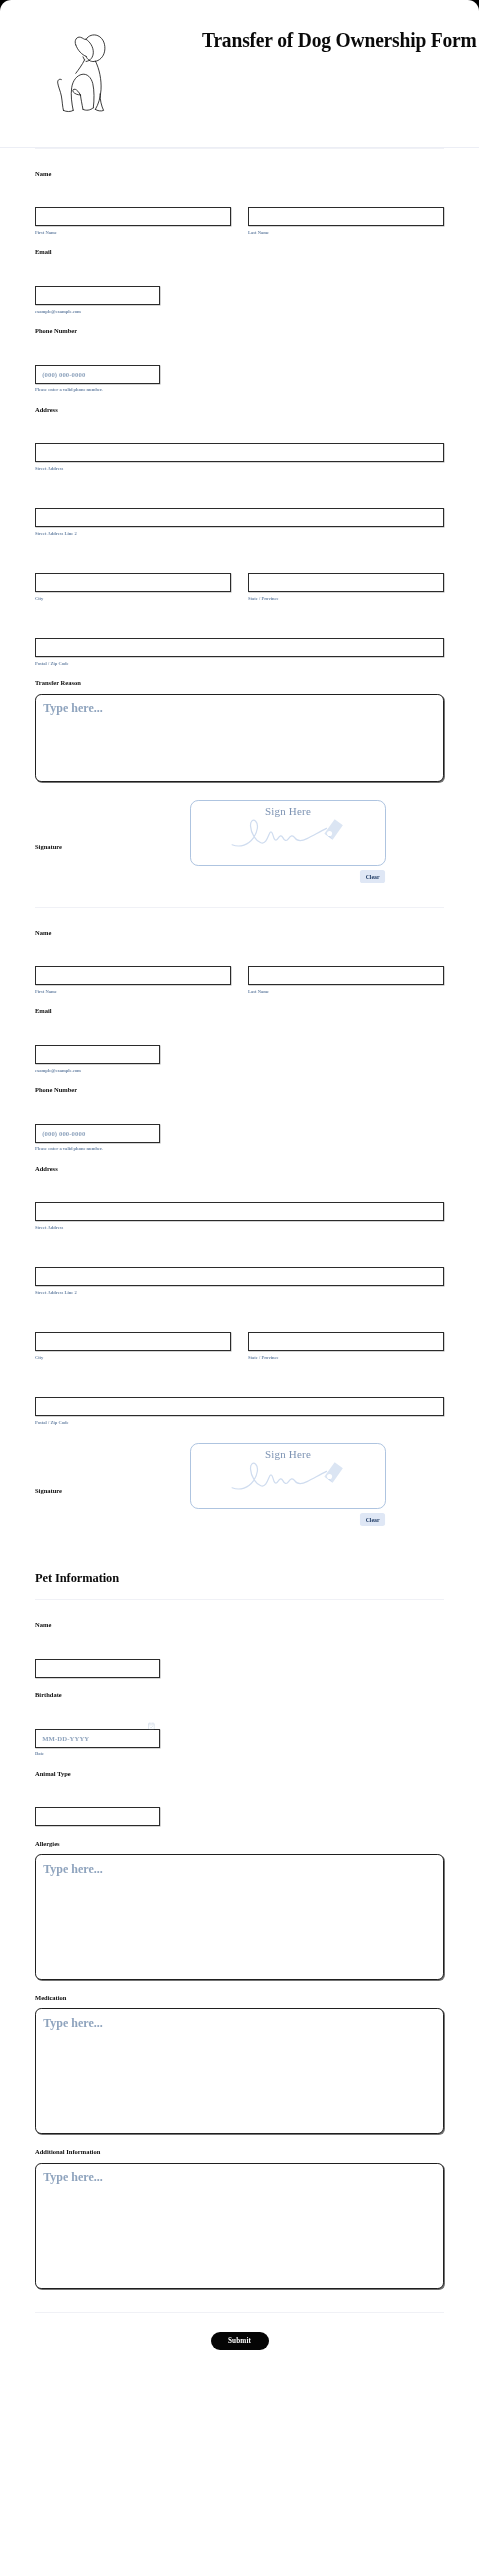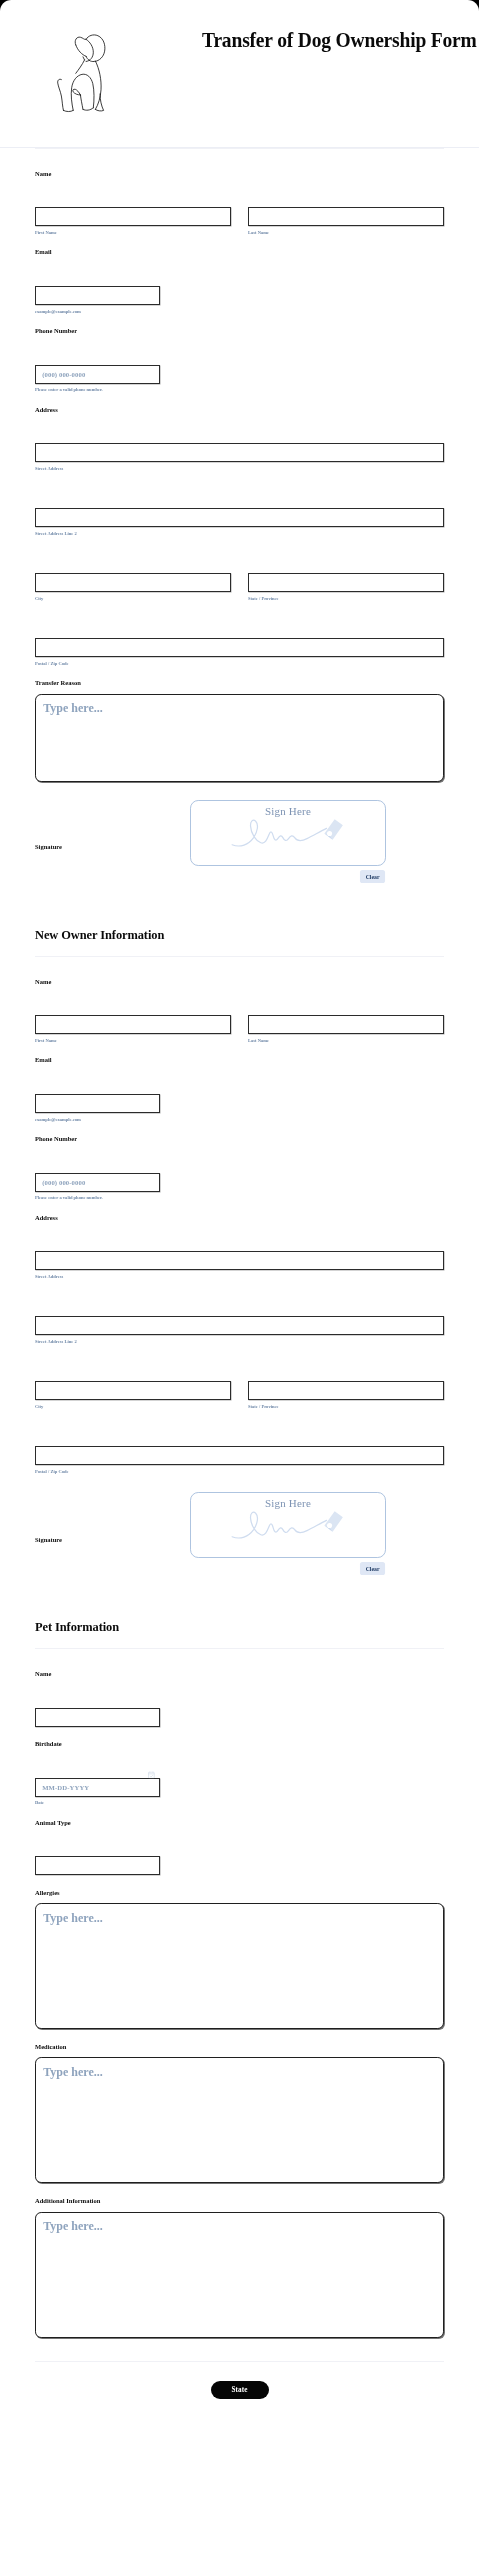--- a/index.html
+++ b/index.html
@@ -379,23 +379,20 @@
         </div>
         <div class="clear-row">
           <button class="clear-btn">Clear</button>
         </div>
       </div>
     </div>
     <div class="sp-lg"></div>
   </div>
 
   <div class="section">
-    <div class="section-head">
-      <div class="section-title">New Owner Information</div>
-    </div>
     <div class="section-rule"></div>
 
     <div class="field">
       <div class="field-label">Name</div>
       <div class="row2">
         <div class="col">
           <input class="txt" type="text" value="" style="">
           <div class="sublabel">First Name</div>
         </div>
         <div class="col">
@@ -512,17 +509,17 @@
 
     <div class="field">
       <div class="field-label">Additional Information</div>
       <textarea class="ta tall" placeholder="Type here..." style=""></textarea>
     </div>
 
     <div class="footer-rule"></div>
   </div>
 
   <div class="submit-wrap">
-    <button class="submit-btn">State</button>
+    <button class="submit-btn">Submit</button>
   </div>
 
 </div>
 
 
 </body></html>

